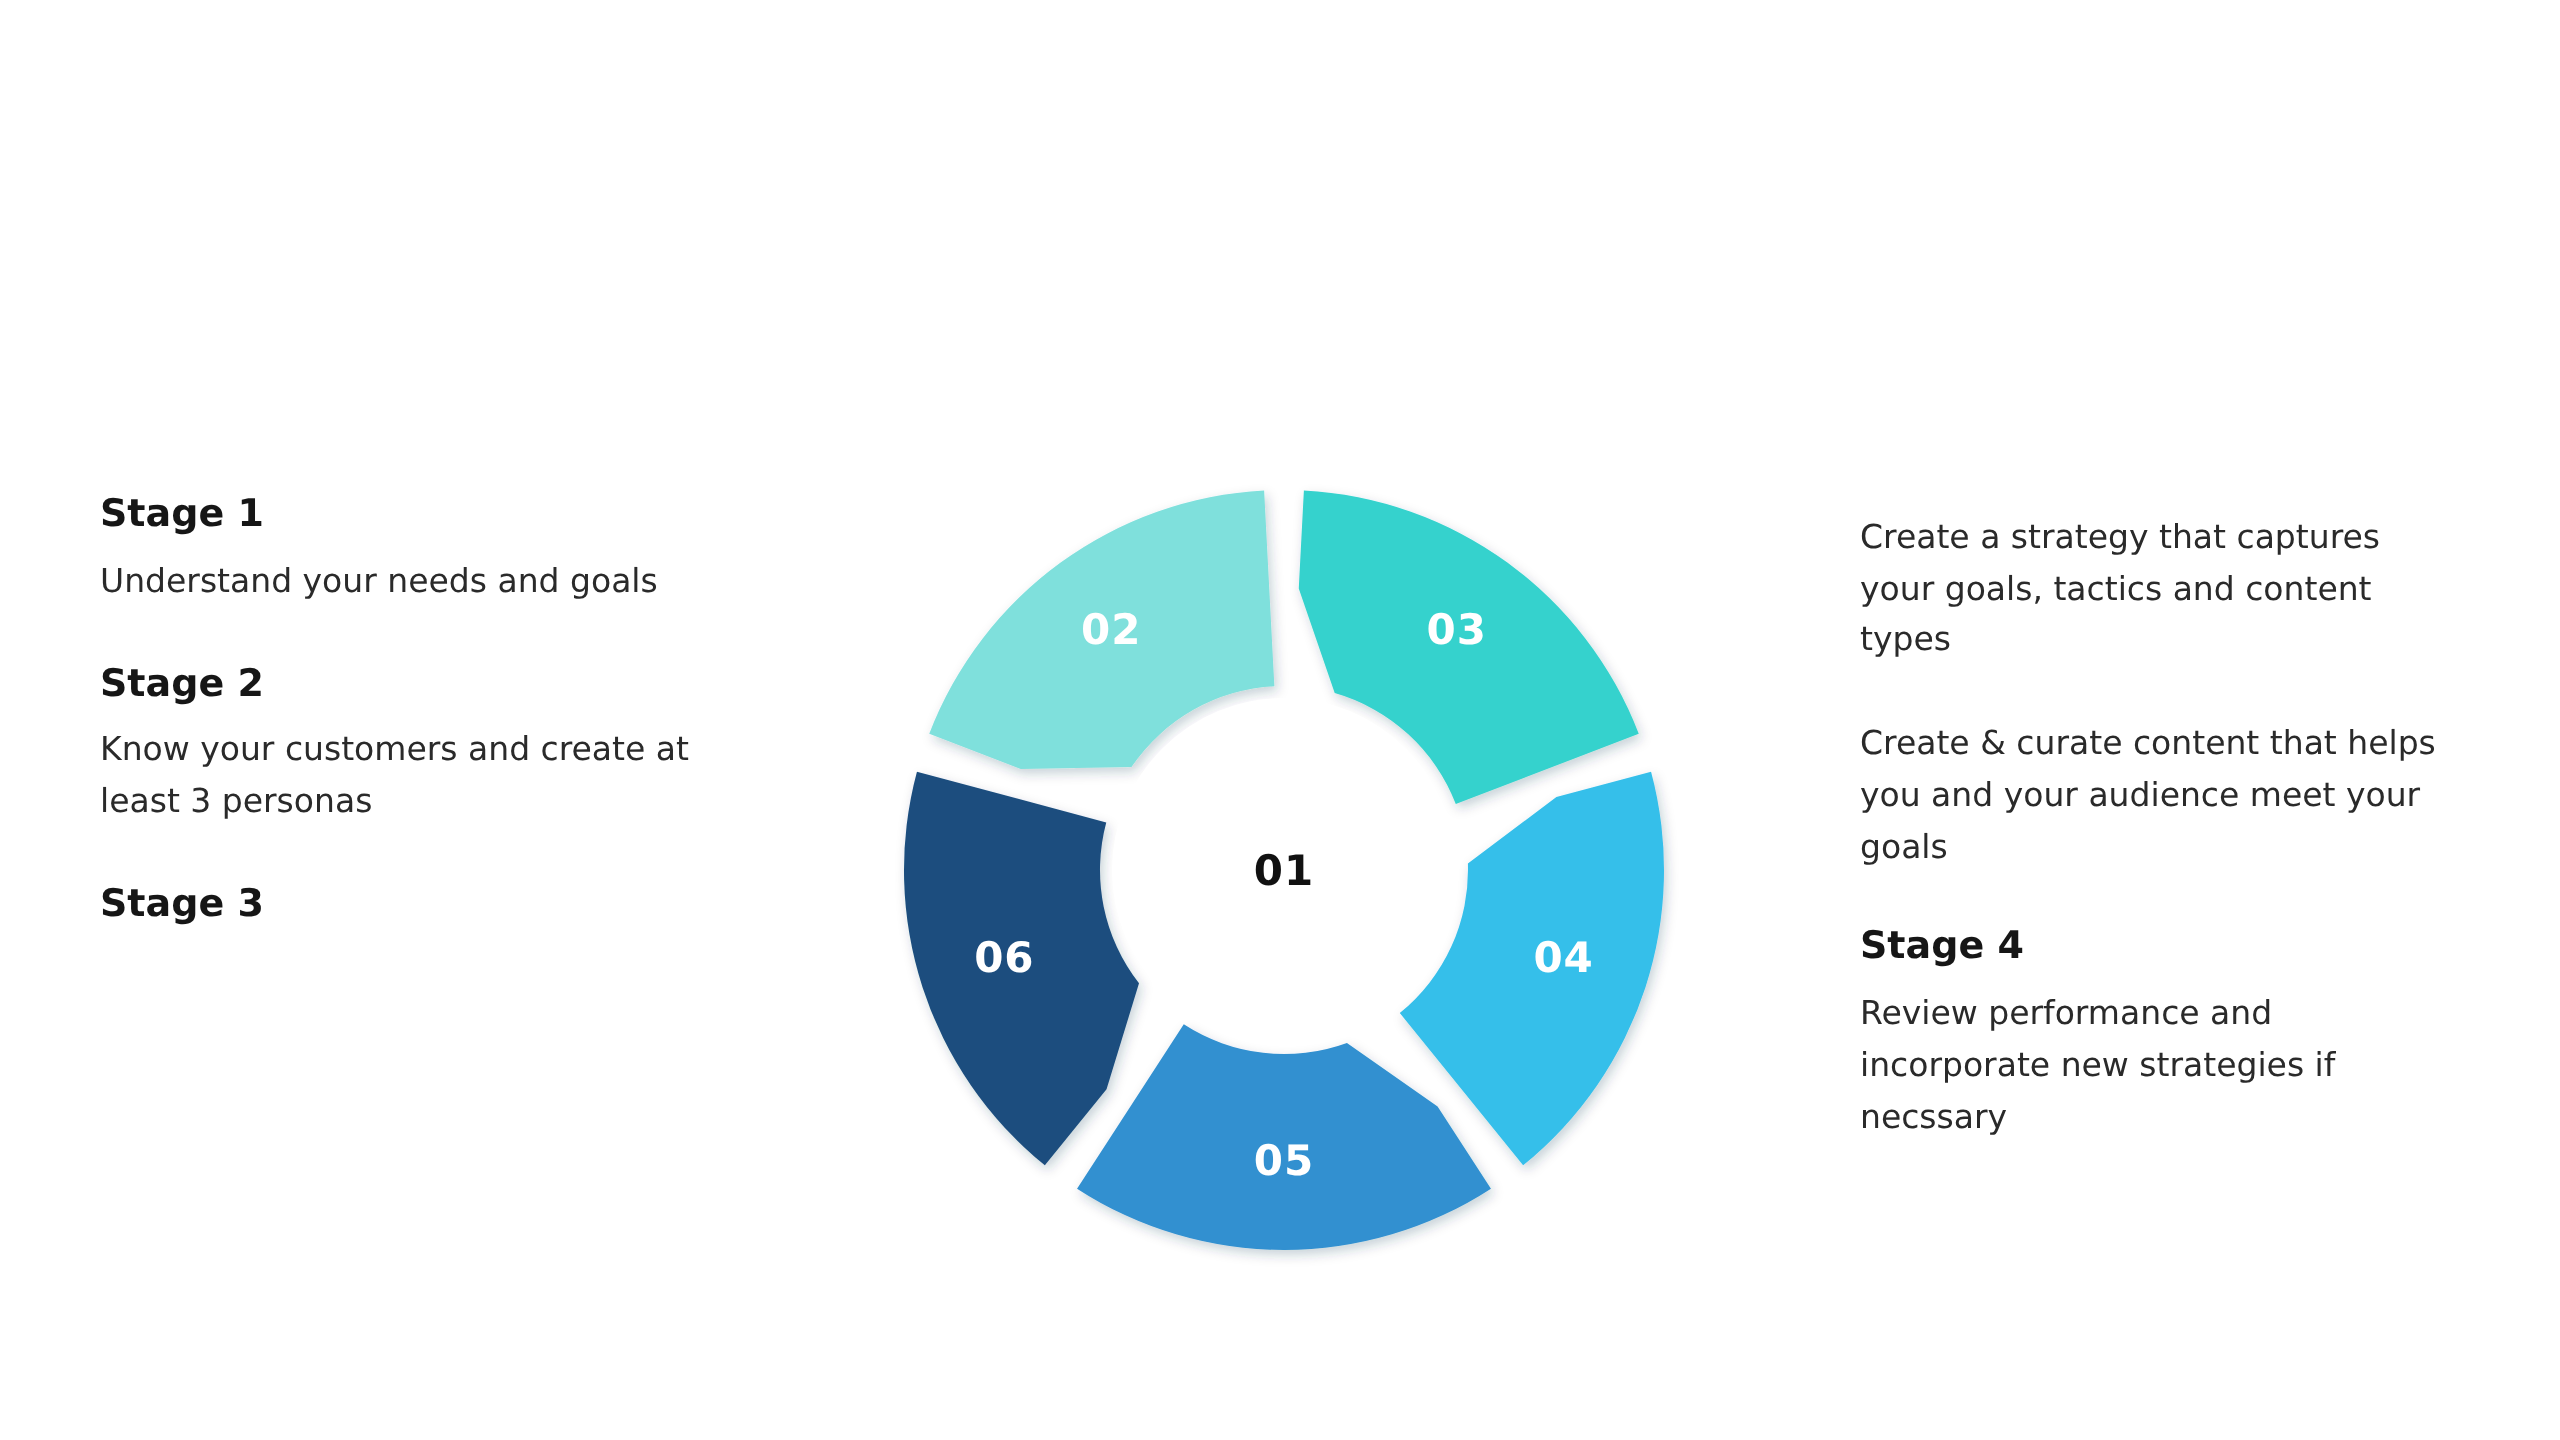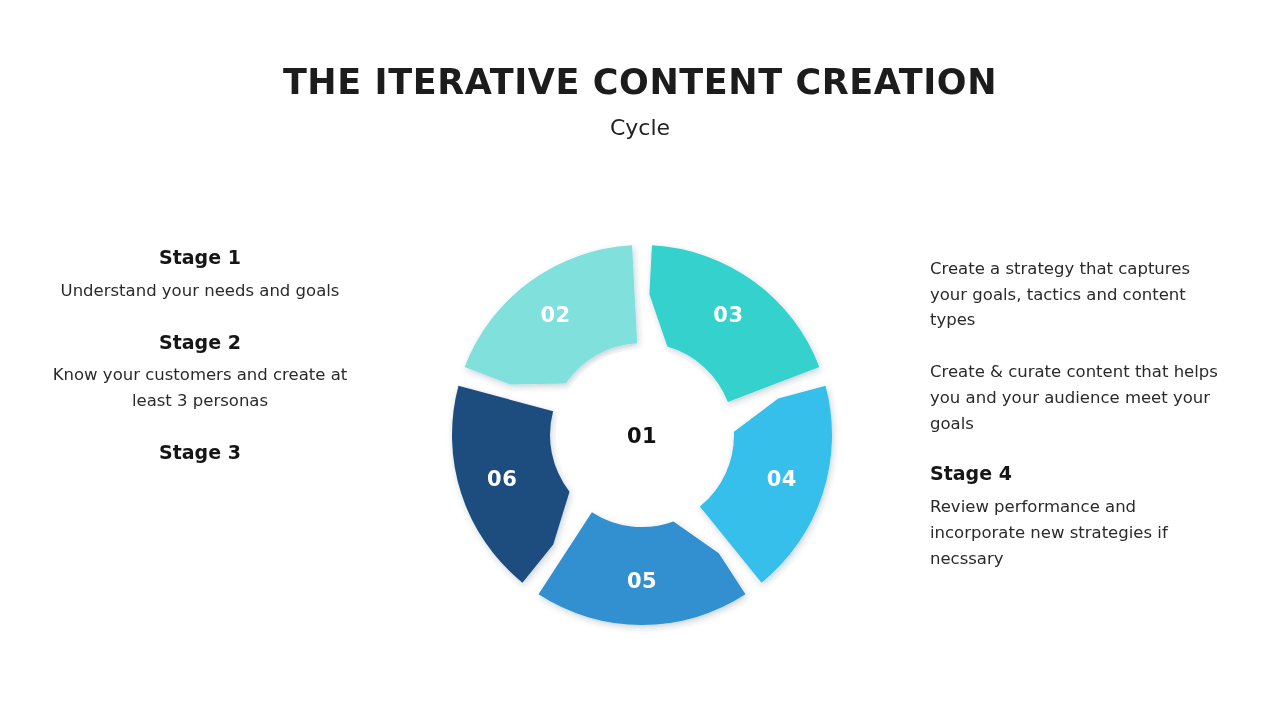--- a/index.html
+++ b/index.html
@@ -51,21 +51,21 @@
     margin: 0;
     padding-top: 14px;
     line-height: 1.1;
   }
 
   
   .col {
     position: absolute;
     width: 300px;
   }
-  .col-left  { left: 50px;  top: 246px; text-align: center; }
+  .col-left  { left: 50px;  top: 246px; text-align: left; }
   .col-right { left: 930px; top: 256px; text-align: left; }
 
   .stage-block { margin-bottom: 26px; }
   .col-left  .stage-block { margin-bottom: 27px; }
   .col-right .stage-block { margin-bottom: 26px; }
 
   .stage-title {
     font-size: 19px;
     font-weight: bold;
     color: #161616;
@@ -103,24 +103,20 @@
     font-weight: bold;
     fill: #111111;
     letter-spacing: 0.5px;
   }
 </style>
 </head>
 <body>
 
 <div id="stage">
 
-  <div class="header">
-    <h1 class="title">THE ITERATIVE CONTENT CREATION</h1>
-    <p class="subtitle">Cycle</p>
-  </div>
 
   <div class="col col-left">
     <div class="stage-block">
       <p class="stage-title">Stage 1</p>
       <p class="stage-desc">Understand your needs and goals</p>
     </div>
     <div class="stage-block">
       <p class="stage-title">Stage 2</p>
       <p class="stage-desc">Know your customers and create at least 3 personas</p>
     </div>

